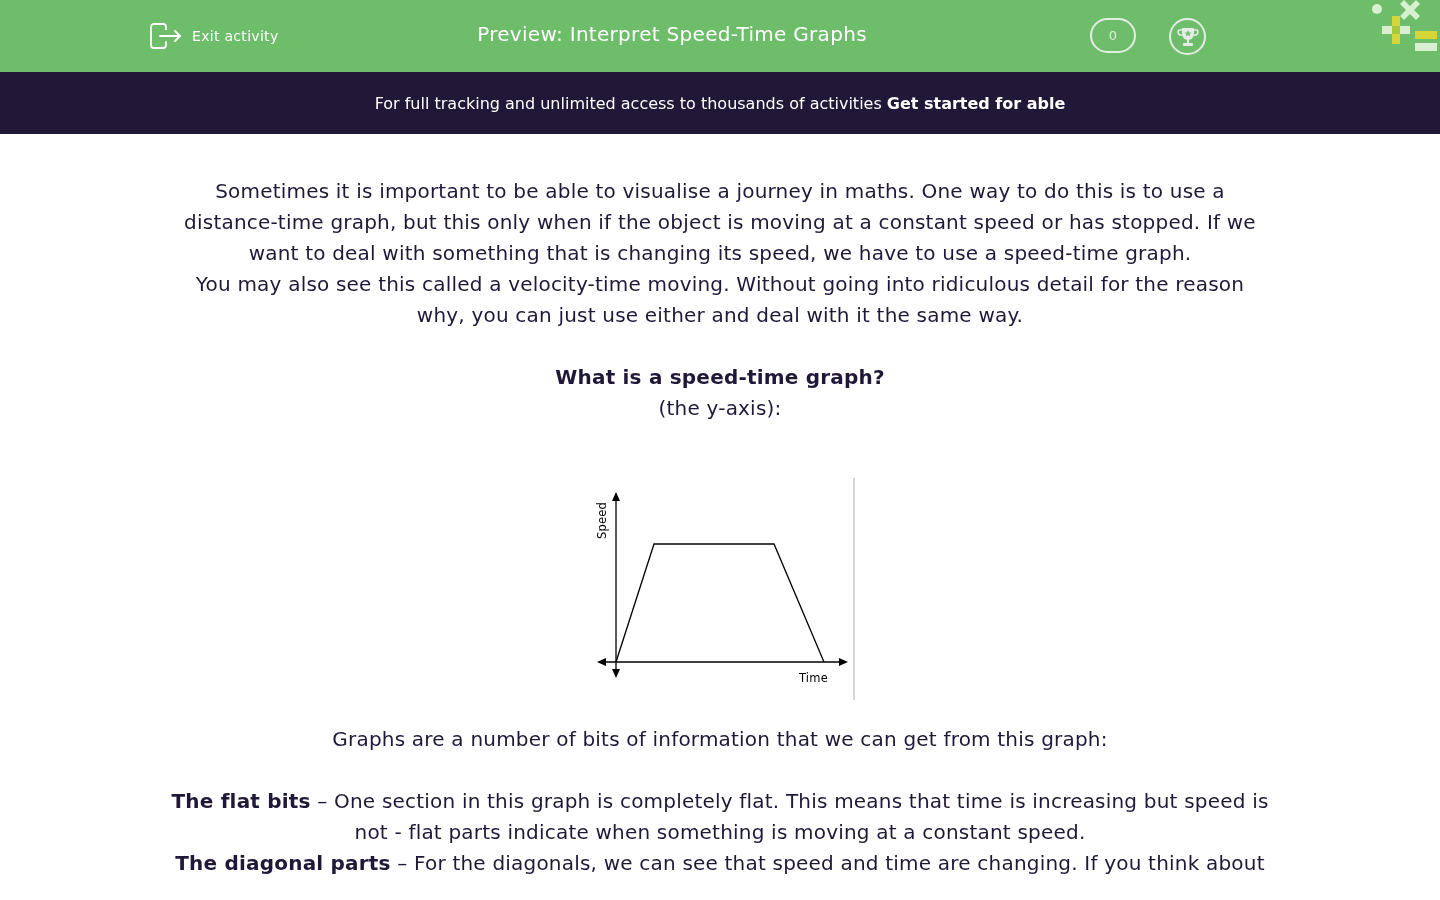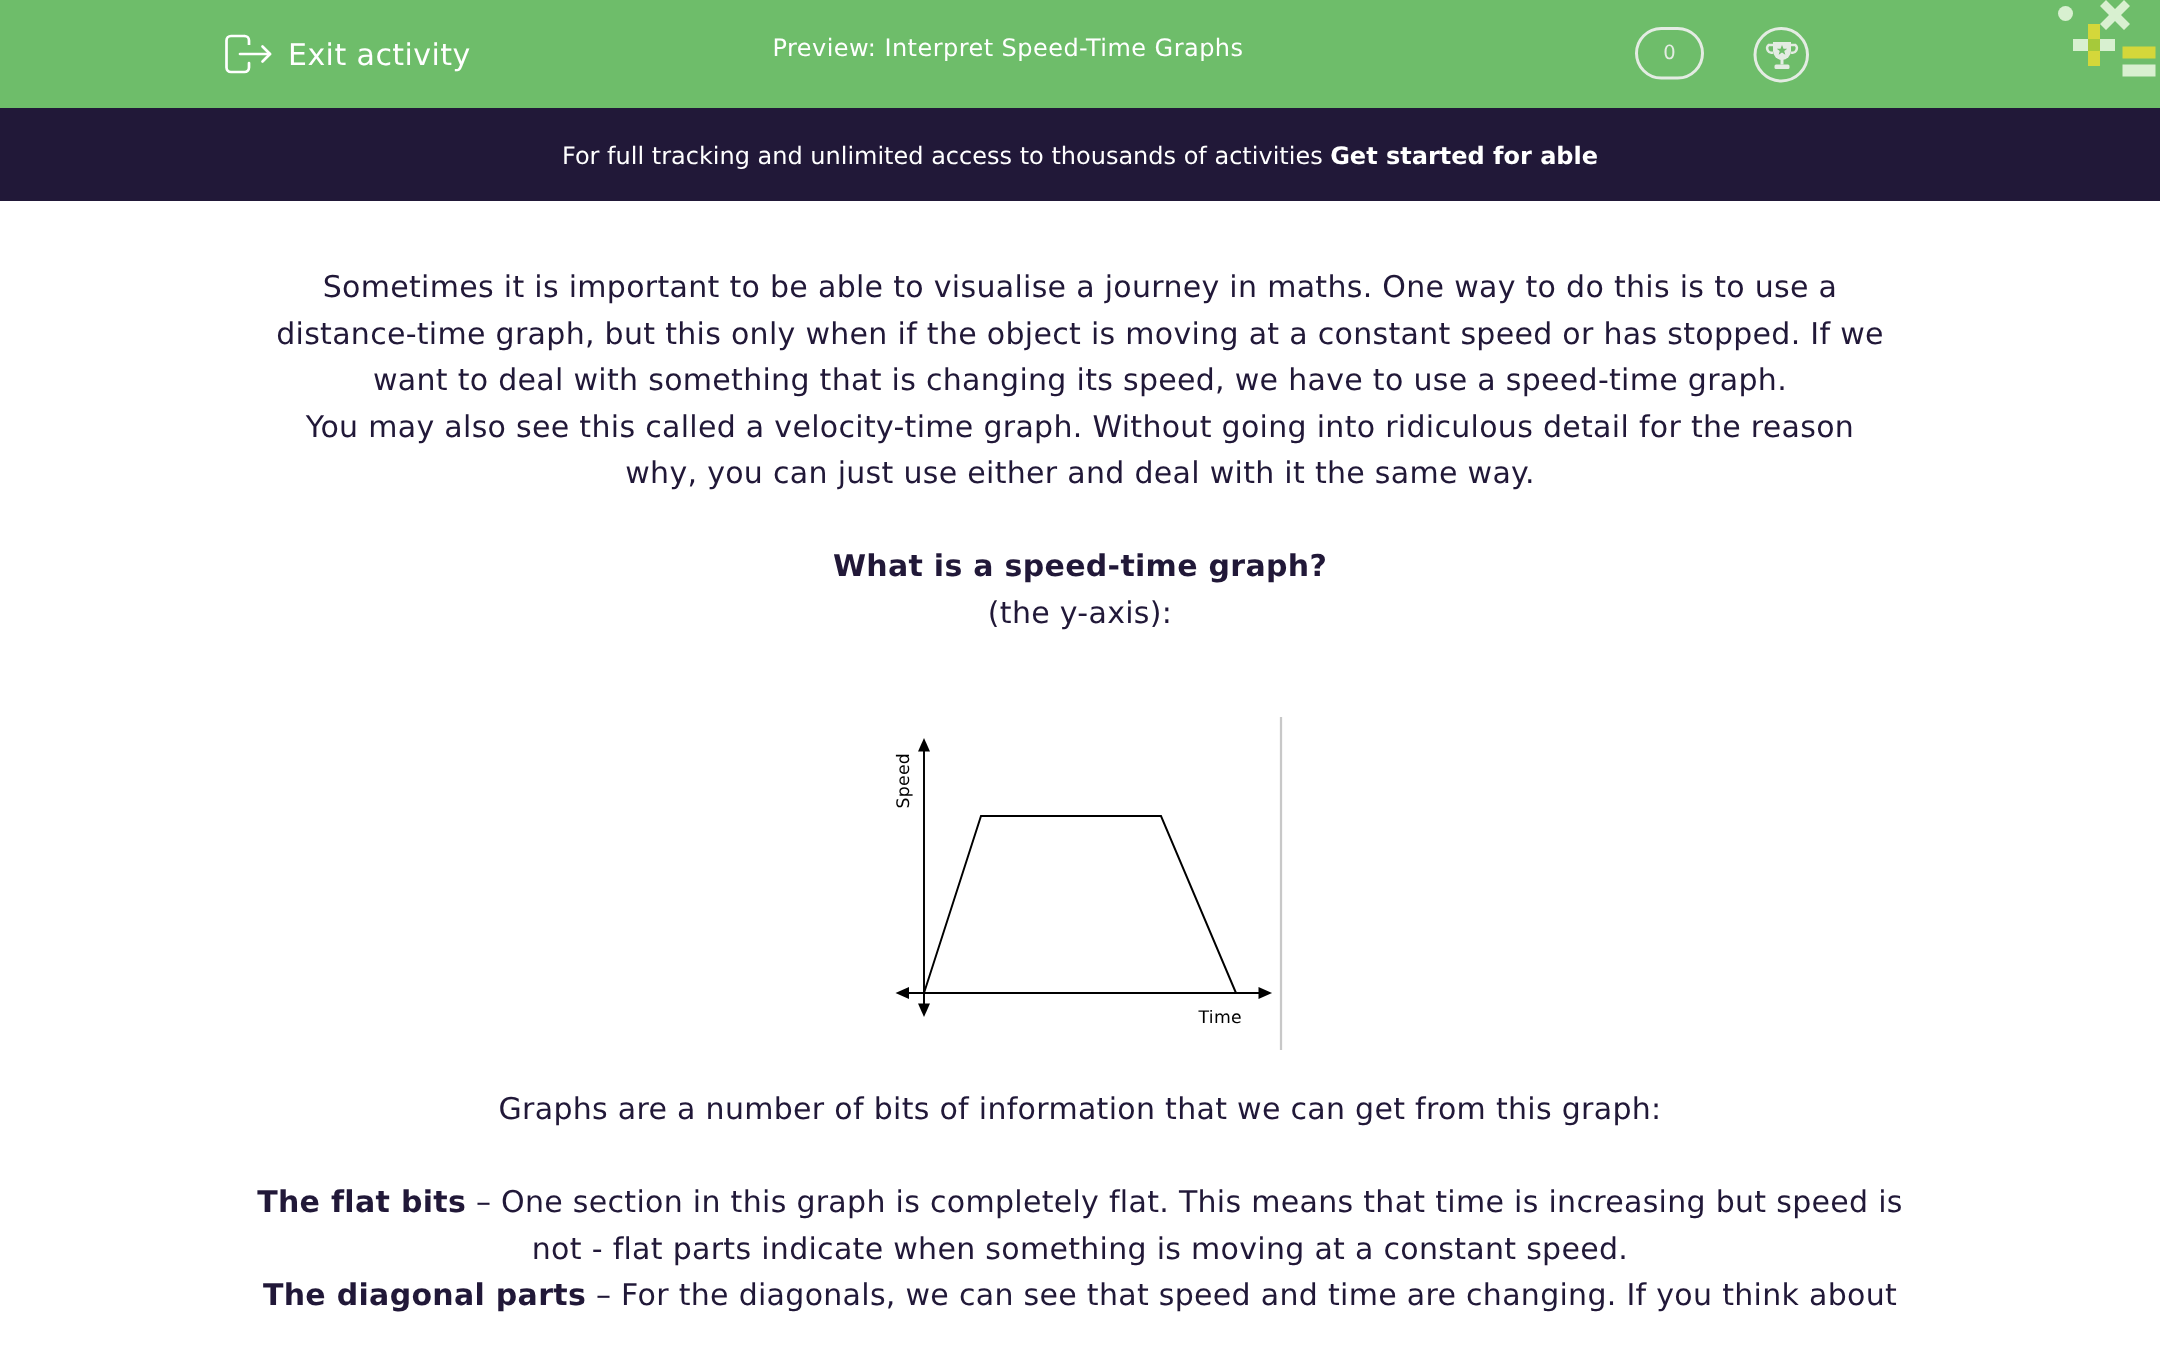--- a/index.html
+++ b/index.html
@@ -9,26 +9,26 @@
     .topbar {
       position: absolute; left: 0; top: 0; width: 1440px; height: 72px;
       background: #6ebd6a;
     }
     .exit-btn {
       position: absolute; left: 149px; top: 20px; height: 32px;
       display: flex; align-items: center; cursor: pointer;
     }
     .exit-btn svg { width: 34px; height: 30px; }
     .exit-btn .label {
-      margin-left: 9px; color: #ffffff; font-size: 20px; letter-spacing: 0.3px;
+      margin-left: 9px; color: #ffffff; font-size: 14px; letter-spacing: 0.3px;
       font-family: "DejaVu Sans", sans-serif; font-weight: normal;
     }
     .page-title {
       position: absolute; left: 400px; width: 544px; top: 22px; text-align: center;
-      color: #ffffff; font-size: 16px; letter-spacing: 0.3px;
+      color: #ffffff; font-size: 20px; letter-spacing: 0.3px;
     }
     .score-pill {
       position: absolute; left: 1090px; top: 18px; width: 46px; height: 35px;
       border: 2px solid #e4ece3; border-radius: 18px;
       color: #e4ece3; font-size: 13px; text-align: center; line-height: 31px;
     }
     .trophy-btn {
       position: absolute; left: 1169px; top: 18px; width: 37px; height: 37px;
       border: 2px solid #e4ece3; border-radius: 50%;
       display: flex; align-items: center; justify-content: center; cursor: pointer;
@@ -100,21 +100,21 @@
 
 <div class="promo-bar">
   <span>For full tracking and unlimited access to thousands of activities</span>
   <span class="cta">Get started for able</span>
 </div>
 
 <div class="content">
   <p>Sometimes it is important to be able to visualise a journey in maths. One way to do this is to use a</p>
   <p>distance-time graph, but this only when if the object is moving at a constant speed or has stopped. If we</p>
   <p>want to deal with something that is changing its speed, we have to use a speed-time graph.</p>
-  <p>You may also see this called a velocity-time graph. Without going into ridiculous detail for the reason</p>
+  <p>You may also see this called a velocity-time moving. Without going into ridiculous detail for the reason</p>
   <p>why, you can just use either and deal with it the same way.</p>
   <div class="gap"></div>
   <p class="heading">What is a speed-time graph?</p>
   <p>(the y-axis):</p>
 
   <div class="figure-wrap">
     <div class="figure">
       <svg viewBox="0 0 270 225">
 
         <line x1="264" y1="2" x2="264" y2="224" stroke="#c8c8c8" stroke-width="1.5"></line>

